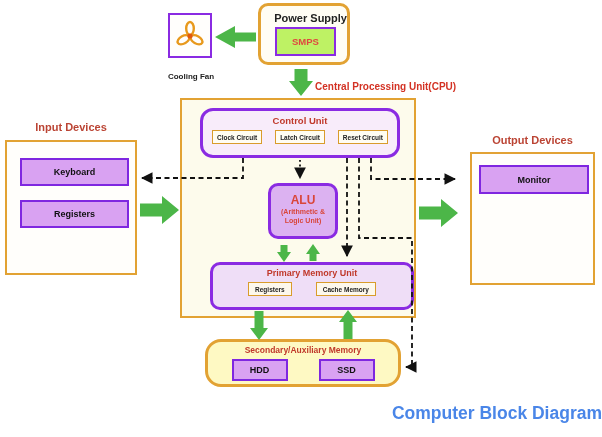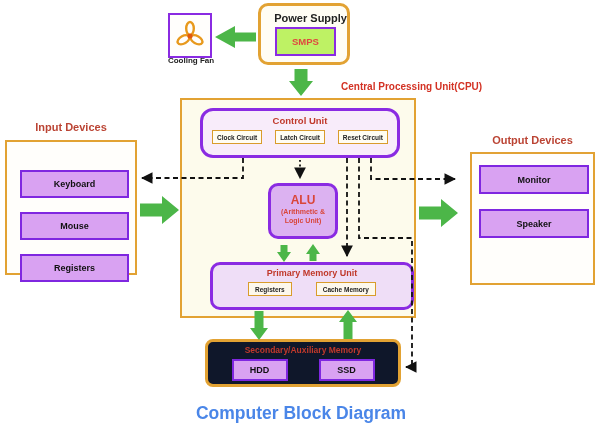--- a/index.html
+++ b/index.html
@@ -20,56 +20,56 @@
 
   
   .power-supply { left:258px; top:3px; width:92px; height:62px; border-radius:10px; border-width:3px; }
   .power-supply .ps-label { display:block; text-align:right; margin-top:6px; font-size:11px; font-weight:bold; color:#222; }
   .smps { position:absolute; left:14px; top:21px; width:61px; height:29px; border:2.5px solid #8a2be2; background:#bef264;
           display:flex; align-items:center; justify-content:center; font-weight:bold; font-size:9.5px; color:#e0483f; }
 
   
   .cooling-fan { left:168px; top:13px; width:44px; height:45px; border:2.5px solid #8a2be2; background:#fffefc; z-index:2;
                  display:flex; align-items:center; justify-content:center; position:absolute; }
-  .fan-label { position:absolute; left:154px; top:56px; width:74px; text-align:center; font-size:8px; font-weight:bold; color:#222; z-index:2; }
+  .fan-label { position:absolute; left:154px; top:72px; width:74px; text-align:center; font-size:8px; font-weight:bold; color:#222; z-index:2; }
 
   
   .cpu { left:180px; top:98px; width:236px; height:220px; background:#fdfbec; }
-  .cpu-label { position:absolute; left:341px; top:81px; font-size:10px; font-weight:bold; color:#d33224; z-index:2; white-space:nowrap; }
+  .cpu-label { position:absolute; left:315px; top:81px; font-size:10px; font-weight:bold; color:#d33224; z-index:2; white-space:nowrap; }
 
   .control-unit { left:200px; top:108px; width:200px; height:50px; border-radius:13px; }
   .cu-title { font-size:9.5px; margin-top:4px; }
   .cu-chips { display:flex; justify-content:center; gap:13px; margin-top:4px; padding:0 8px; }
   .cu-chips .chip { height:14px; padding:0 4px; }
 
   .alu { left:268px; top:183px; width:70px; height:56px; border-radius:10px; background:#dcb2f1; text-align:center; }
   .alu-name { font-size:12px; font-weight:bold; color:#d9463a; margin-top:7px; }
   .alu-sub { font-size:7px; font-weight:bold; color:#d9463a; line-height:9px; }
 
   .pmu { left:210px; top:262px; width:204px; height:48px; border-radius:10px; background:#efdef7; }
   .pmu-title { font-size:9px; margin-top:3px; }
   .pmu-chips { display:flex; justify-content:center; gap:24px; margin-top:4px; }
   .pmu-chips .chip { height:14px; padding:0 6px; background:#fdf8ec; }
 
   
-  .secondary { left:205px; top:339px; width:196px; height:48px; border-radius:8px; border-width:3px; background:#0f172a; }
+  .secondary { left:205px; top:339px; width:196px; height:48px; border-radius:16px; border-width:3px; background:#fef9c3; }
   .sec-title { font-size:8.5px; margin-top:3px; }
   .sec-drives { display:flex; justify-content:center; gap:31px; margin-top:4px; }
   .sec-drives .devicebox { width:56px; height:22px; border-width:2px; }
 
   
   .io-title { position:absolute; z-index:2; font-weight:bold; font-size:11px; color:#bb4434; text-align:center; }
   .input-title { left:5px; top:121px; width:132px; }
   .output-title { left:470px; top:134px; width:125px; }
-  .input-box { left:5px; top:140px; width:132px; height:135px; background:#fffefb; padding:28px 0 0 13px; }
+  .input-box { left:5px; top:140px; width:132px; height:135px; background:#fffefb; padding:16px 0 0 13px; }
   .output-box { left:470px; top:152px; width:125px; height:133px; background:#fffefb; padding:11px 0 0 7px; }
   .input-box .devicebox { width:109px; height:28px; margin-bottom:14px; }
   .output-box .devicebox { width:110px; height:29px; margin-bottom:15px; }
 
-  .diagram-title { position:absolute; left:0; top:403px; width:602px; text-align:center;
+  .diagram-title { position:absolute; left:0; top:403px; width:602px; text-align:right;
                    font-size:17.5px; font-weight:bold; color:#4a86e8; z-index:2; }
 </style>
 </head>
 <body>
 
 <div class="canvas">
 
   <div class="cooling-fan">
     <svg width="34" height="34" viewBox="0 0 34 34">
       <g transform="translate(17,17)" stroke="#e8991c" stroke-width="2.4" fill="#fffefc">
@@ -123,28 +123,26 @@
     <div class="red-title sec-title">Secondary/Auxiliary Memory</div>
     <div class="sec-drives">
       <div class="devicebox">HDD</div>
       <div class="devicebox">SSD</div>
     </div>
   </div>
 
   <div class="io-title input-title">Input Devices</div>
   <div class="goldbox input-box">
     <div class="devicebox">Keyboard</div>
-    <div class="devicebox">Mouse</div>
     <div class="devicebox">Registers</div>
   </div>
 
   <div class="io-title output-title">Output Devices</div>
   <div class="goldbox output-box">
     <div class="devicebox">Monitor</div>
-    <div class="devicebox">Speaker</div>
   </div>
 
   <svg class="connector-layer" width="602" height="437" viewBox="0 0 602 437">
     <defs>
       <marker id="arrow" viewBox="0 0 10 10" refX="9" refY="5" markerWidth="6.5" markerHeight="6.5" orient="auto-start-reverse">
         <path d="M0,0 L10,5 L0,10 Z" fill="#111"></path>
       </marker>
     </defs>
 
     <polyline points="243,158 243,178 142,178" fill="none" stroke="#111" stroke-width="1.8" stroke-dasharray="5 3.5" marker-end="url(#arrow)"></polyline>

